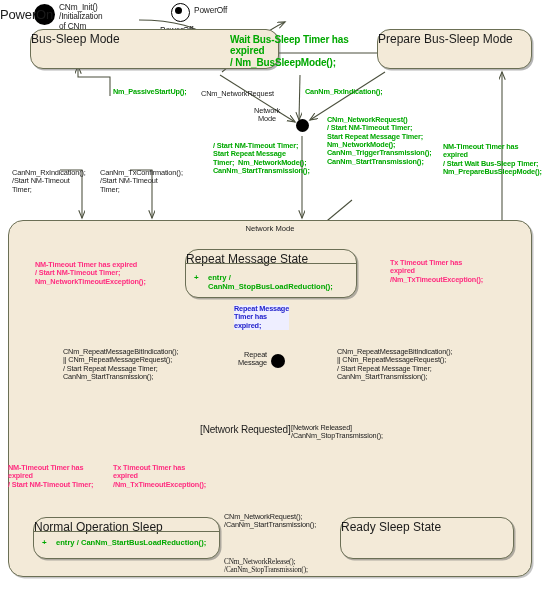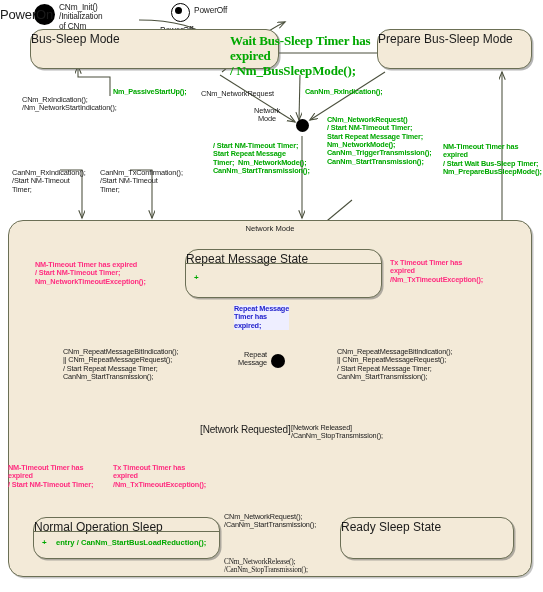--- a/index.html
+++ b/index.html
@@ -103,28 +103,26 @@
   <div class="finaldot" style="left:171px;top:3px;width:17px;height:17px;">
     <i></i>
   </div>
   <div class="lbl blk" style="left:194px;top:6px;font-size:8.3px;">PowerOff</div>
   <div class="lbl blk" style="left:160px;top:26px;font-size:8.3px;">PowerOff</div>
 
   <div class="state" style="left:30px;top:29px;width:247px;height:38px;">
     <div class="title">Bus-Sleep Mode</div>
   </div>
 
-  <div class="lbl blk" style="left:22px;top:96px;font-size:7.4px;">CNm_RxIndication();
-/Nm_NetworkStartIndication();</div>
 
   <div class="state" style="left:377px;top:29px;width:153px;height:38px;">
     <div class="title">Prepare Bus-Sleep Mode</div>
   </div>
 
-  <div class="lbl grn" style="left:230px;top:34px;font-size:13px;font-family:Liberation Serif, serif;">Wait Bus-Sleep Timer has
+  <div class="lbl grn" style="left:230px;top:34px;font-size:10px;">Wait Bus-Sleep Timer has
 expired
 / Nm_BusSleepMode();</div>
 
   <div class="lbl grn" style="left:113px;top:88px;font-size:7.3px;">Nm_PassiveStartUp();</div>
   <div class="lbl blk" style="left:201px;top:90px;font-size:7.4px;">CNm_NetworkRequest</div>
   <div class="lbl grn" style="left:305px;top:88px;font-size:7.3px;">CanNm_RxIndication();</div>
 
   <div class="jdot" style="left:296px;top:119px;width:13px;height:13px;"></div>
   <div class="lbl blk" style="left:254px;top:107px;font-size:7.4px;text-align:center;">Network
 Mode</div>
@@ -148,24 +146,25 @@
 /Start NM-Timeout
 Timer;</div>
   <div class="lbl blk" style="left:100px;top:169px;font-size:7.4px;">CanNm_TxConfirmation();
 /Start NM-Timeout
 Timer;</div>
 
   <div class="region" style="left:8px;top:220px;width:522px;height:355px;">
     <div class="rtitle">Network Mode</div>
   </div>
 
-  <div class="state" style="left:185px;top:249px;width:170px;height:47px;padding-left:25px;">
+  <div class="state" style="left:185px;top:249px;width:170px;height:47px;">
     <div class="title">Repeat Message State</div>
     <div class="sep" style="top:13px;"></div>
     <span class="bullet" style="left:8px;top:23px;">+</span>
+    <div class="entry" style="left:22px;top:23px;">entry / CanNm_StopBusLoadReduction();</div>
   </div>
 
   <div class="lbl pnk" style="left:35px;top:261px;font-size:7.3px;">NM-Timeout Timer has expired
 / Start NM-Timeout Timer;
 Nm_NetworkTimeoutException();</div>
   <div class="lbl pnk" style="left:390px;top:259px;font-size:7.3px;">Tx Timeout Timer has
 expired
 /Nm_TxTimeoutException();</div>
 
   <div class="lbl blu" style="left:234px;top:305px;font-size:7.3px;background:#eeeeff;">Repeat Message

